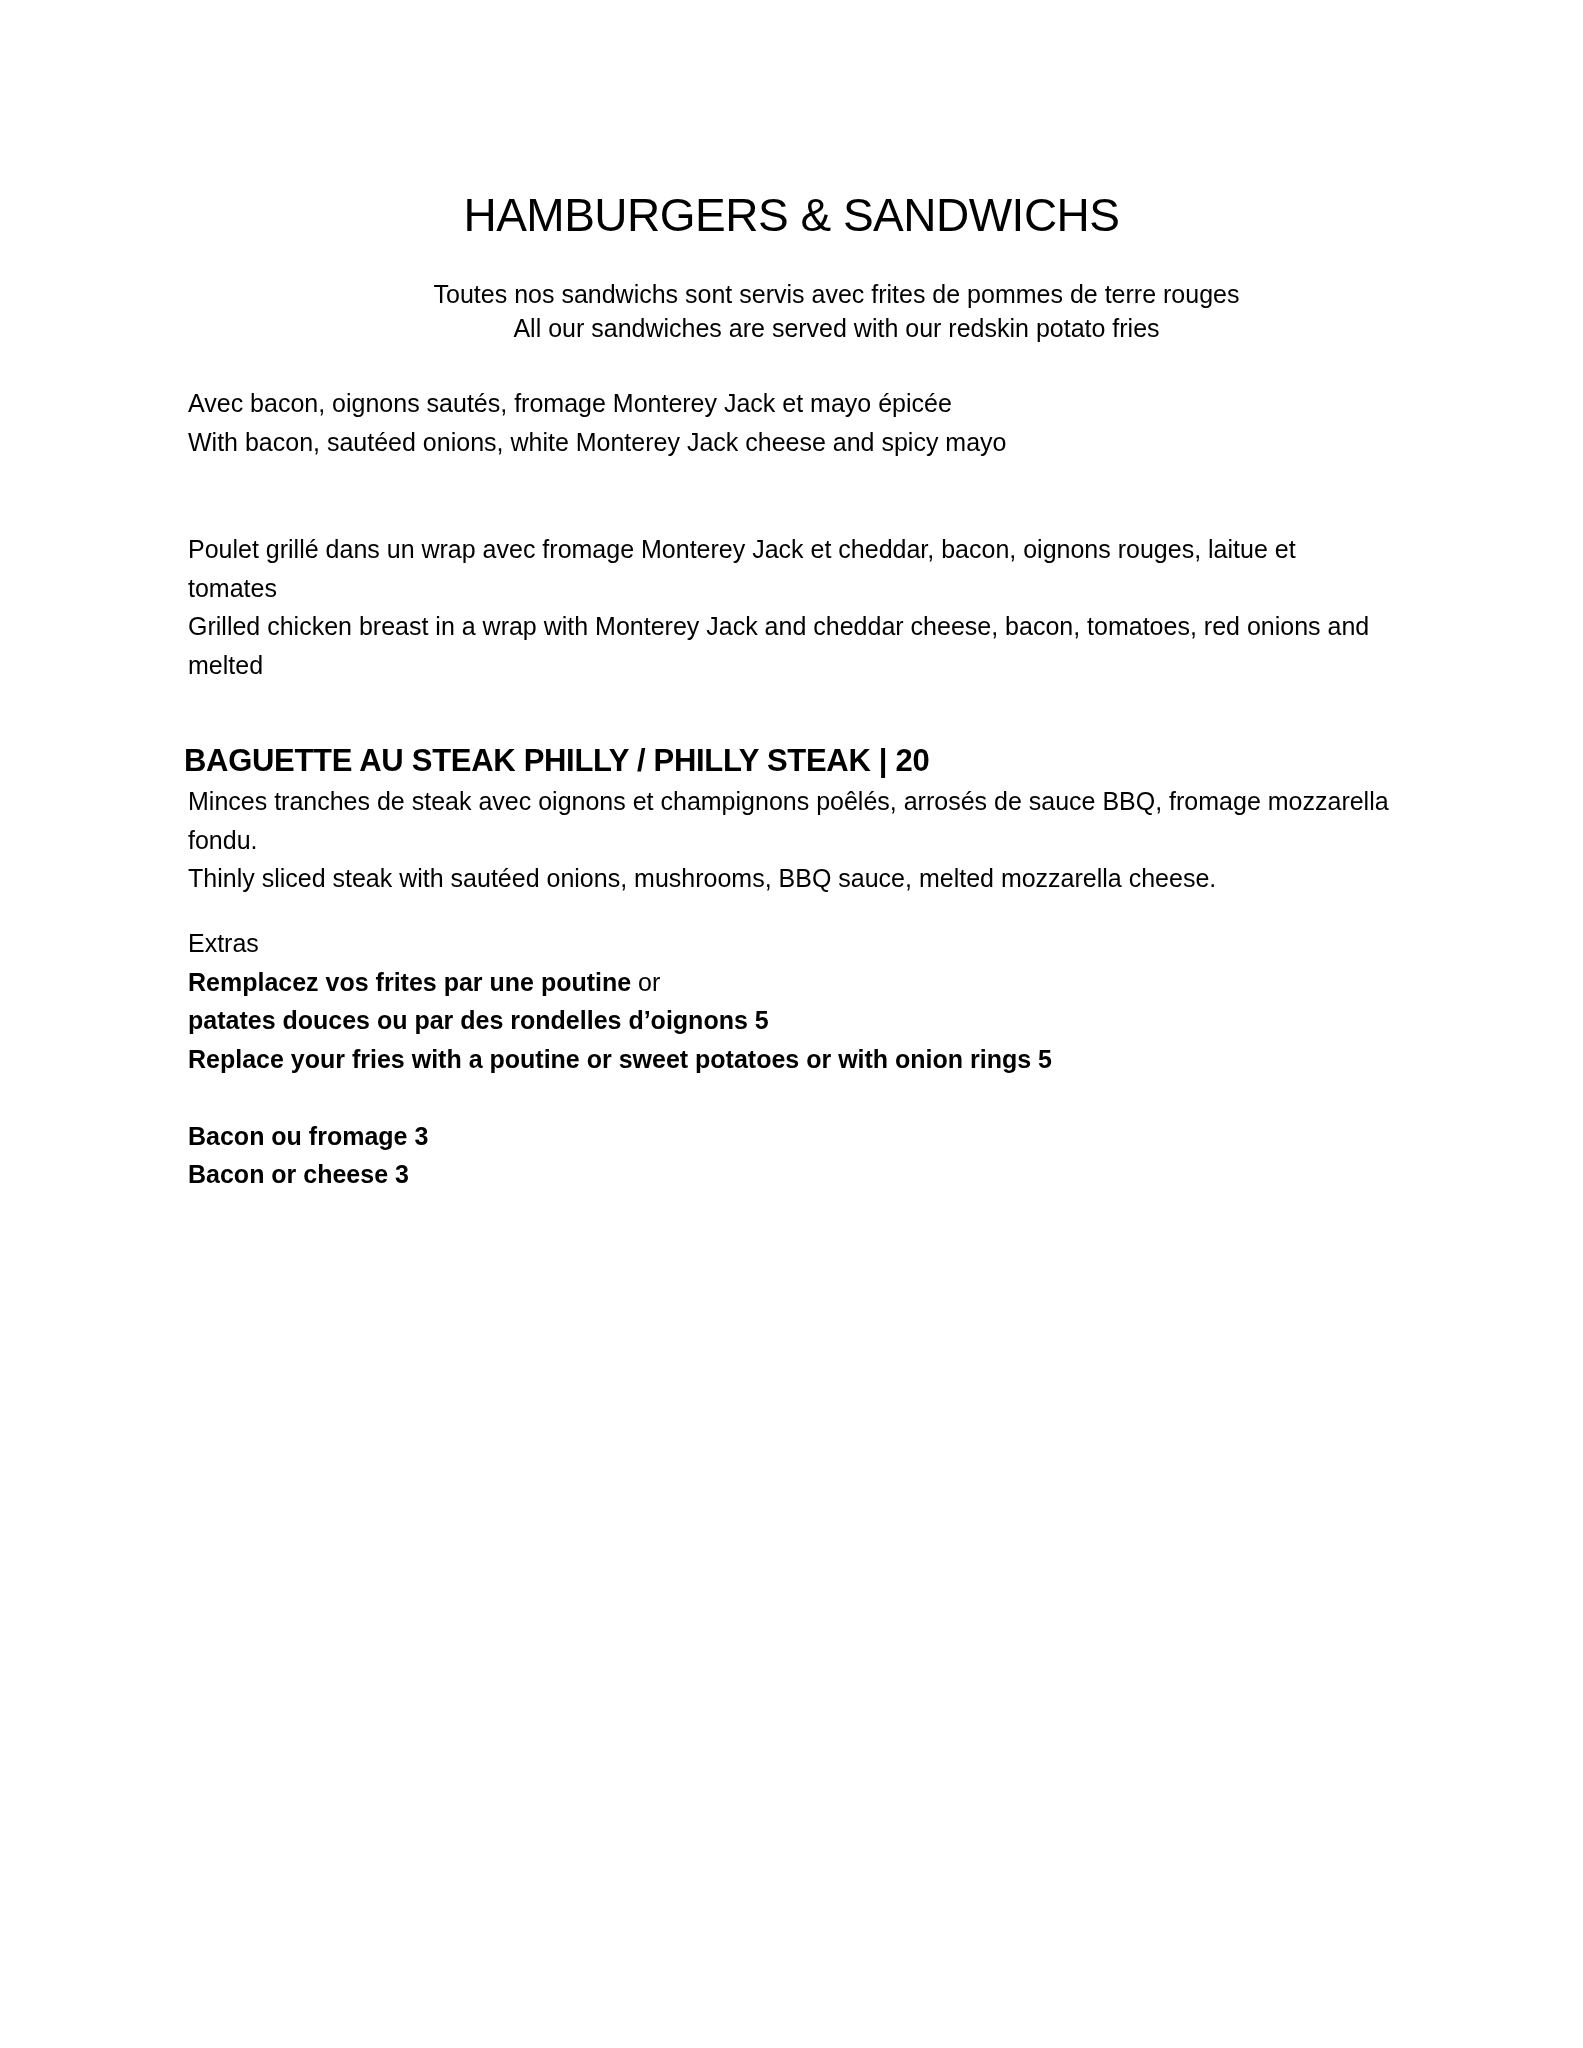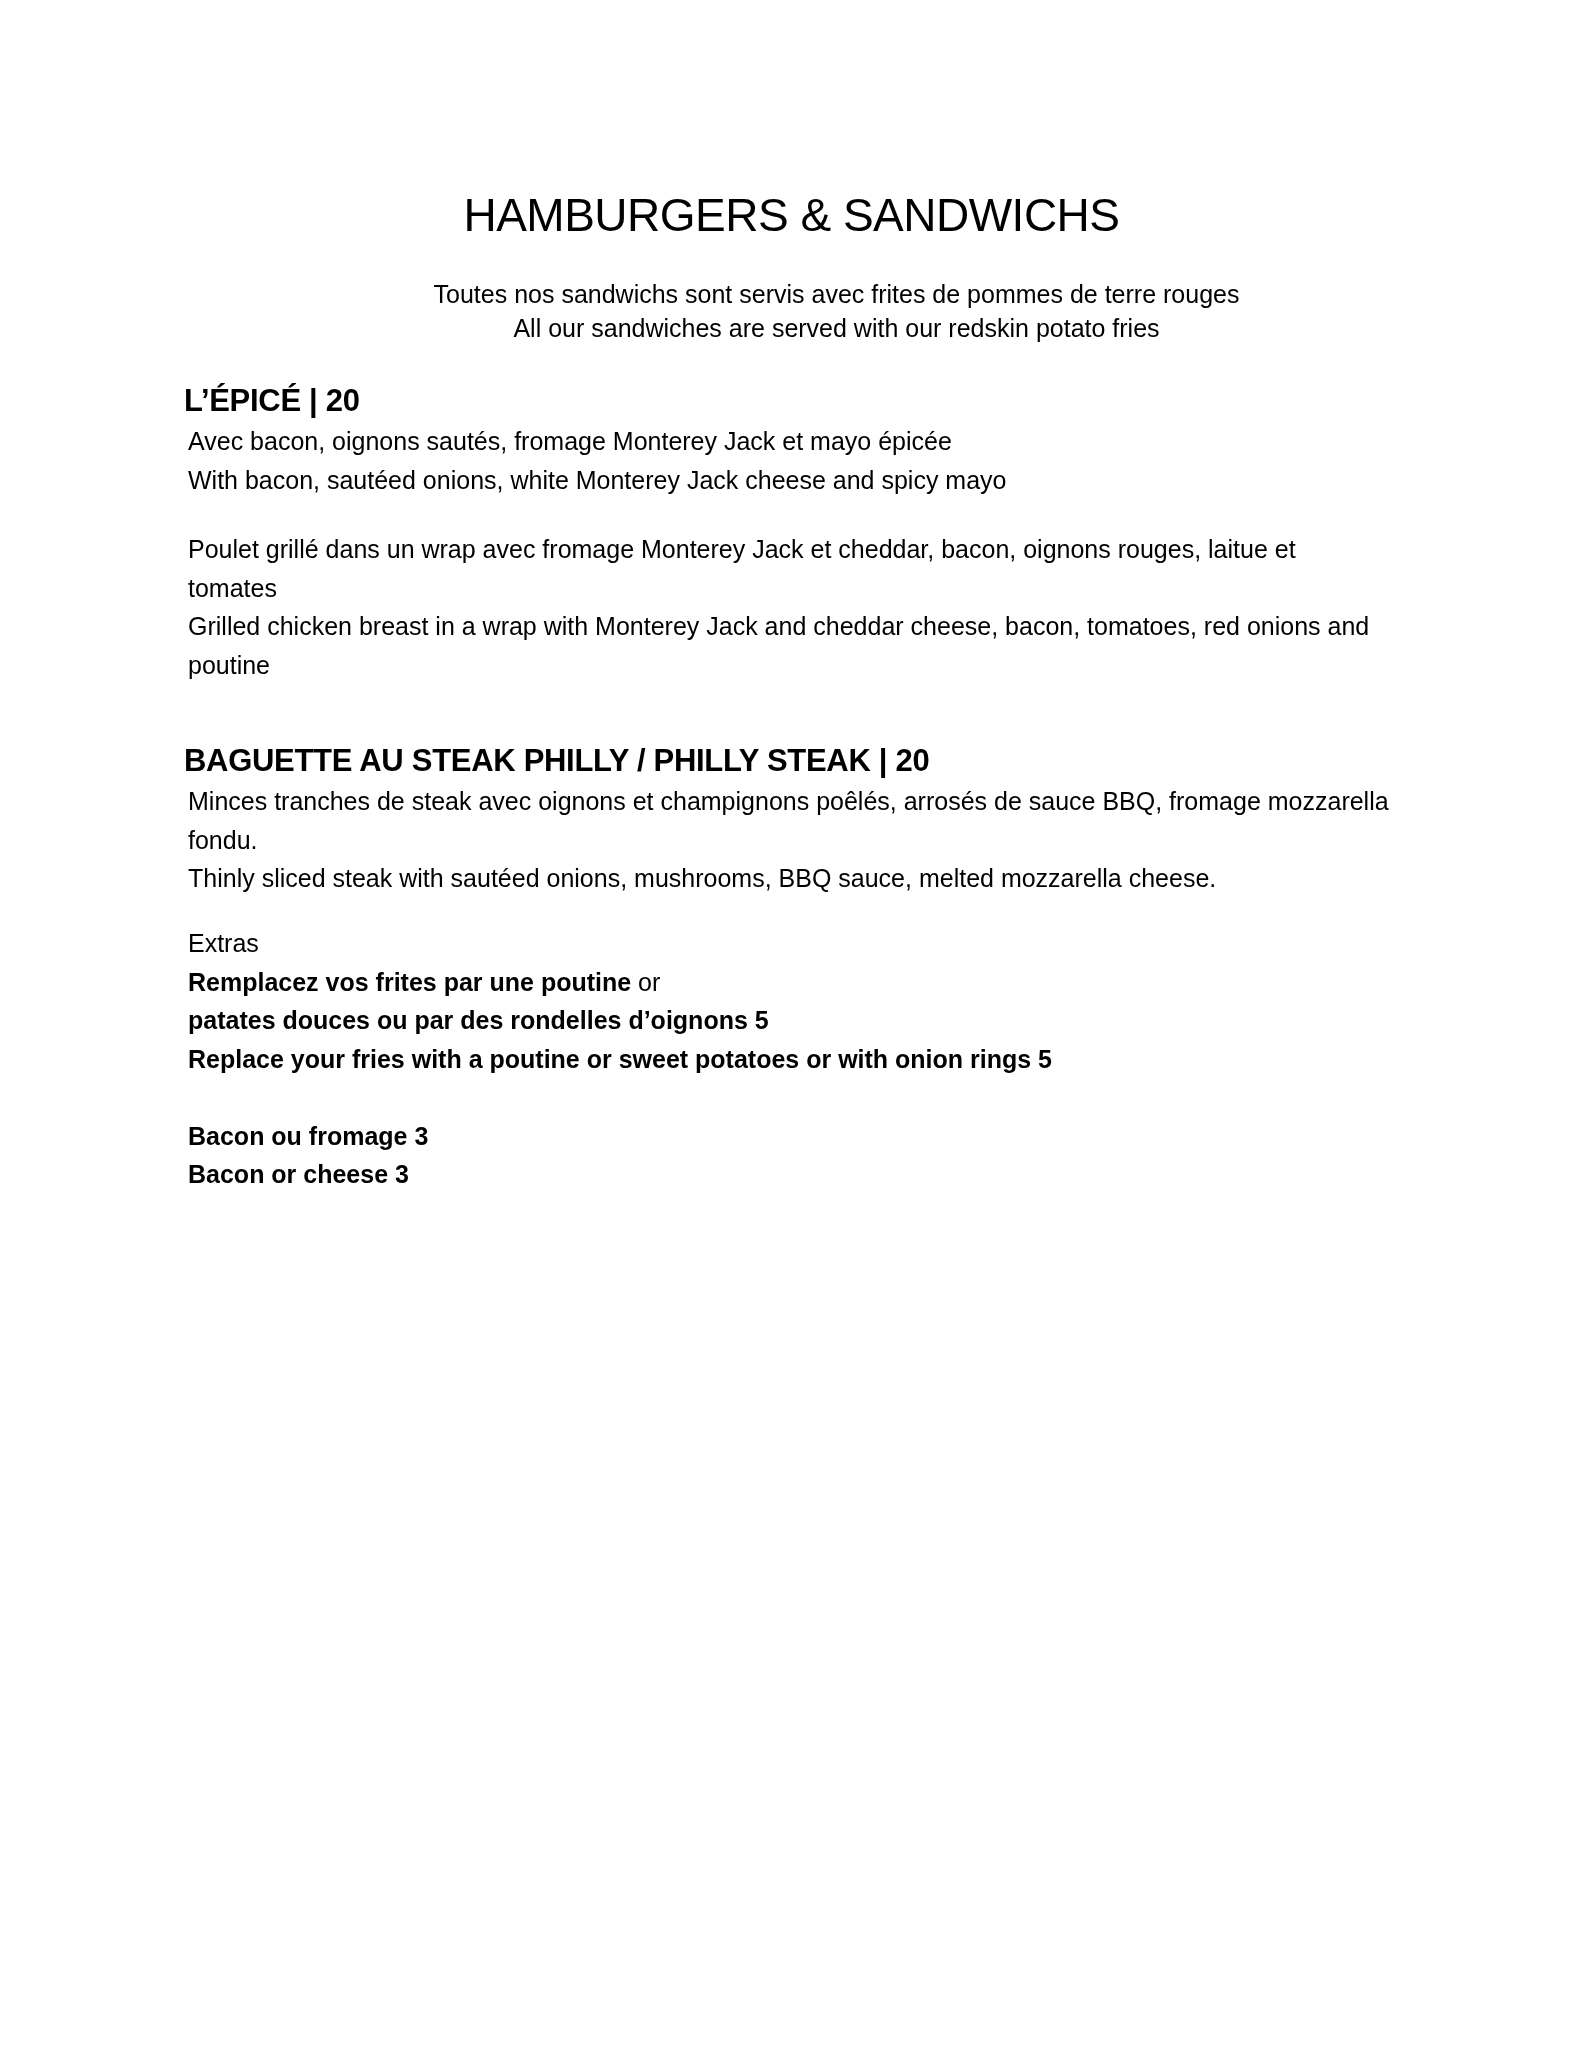--- a/index.html
+++ b/index.html
@@ -17,30 +17,29 @@
 </style>
 </head>
 <body>
 
 <div class="page">
   <h1 class="title">HAMBURGERS &amp; SANDWICHS</h1>
   <p class="subtitle" style="top:280px;">Toutes nos sandwichs sont servis avec frites de pommes de terre rouges</p>
   <p class="subtitle" style="top:314px;">All our sandwiches are served with our redskin potato fries</p>
 
   <div class="block" style="top:382px;">
-    <p class="item-title">L’ÉPICÉ | 20</p>
     <p class="desc">Avec bacon, oignons sautés, fromage Monterey Jack et mayo épicée</p>
     <p class="desc">With bacon, sautéed onions, white Monterey Jack cheese and spicy mayo</p>
   </div>
 
   <div class="block" style="top:528px;">
     <p class="desc">Poulet grillé dans un wrap avec fromage Monterey Jack et cheddar, bacon, oignons rouges, laitue et</p>
     <p class="desc">tomates</p>
     <p class="desc">Grilled chicken breast in a wrap with Monterey Jack and cheddar cheese, bacon, tomatoes, red onions and</p>
-    <p class="desc">poutine</p>
+    <p class="desc">melted</p>
   </div>
 
   <div class="block" style="top:742px;">
     <p class="item-title">BAGUETTE AU STEAK PHILLY / PHILLY STEAK | 20</p>
     <p class="desc">Minces tranches de steak avec oignons et champignons poêlés, arrosés de sauce BBQ, fromage mozzarella</p>
     <p class="desc">fondu.</p>
     <p class="desc">Thinly sliced steak with sautéed onions, mushrooms, BBQ sauce, melted mozzarella cheese.</p>
   </div>
 
   <div class="block" style="top:922px;">

